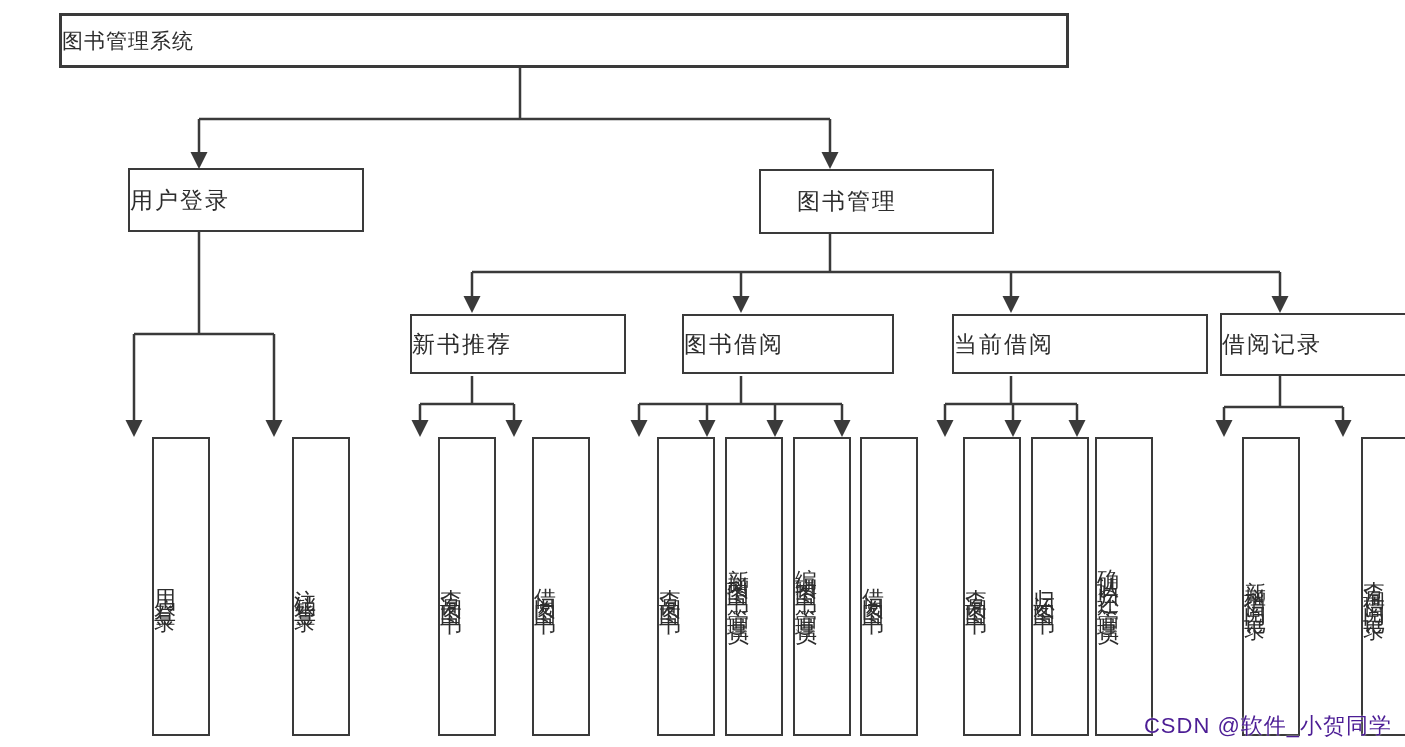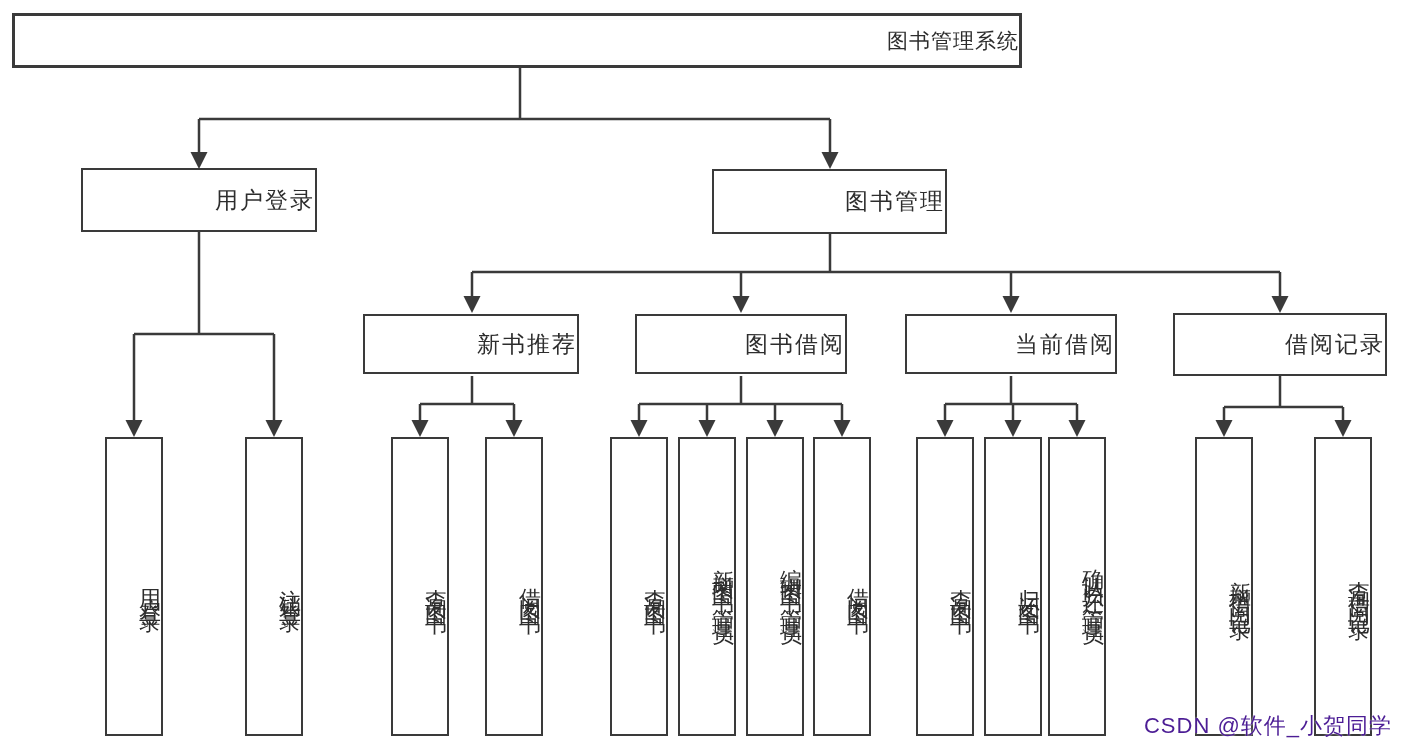--- a/index.html
+++ b/index.html
@@ -18,22 +18,23 @@
     left: 0; top: 0;
     width: 1405px; height: 747px;
     pointer-events: none;
   }
   .box {
     position: absolute;
     background: #ffffff;
     border: 2.5px solid #3a3a3a;
     display: flex;
     align-items: center;
-    justify-content: flex-end;
+    justify-content: flex-start;
     text-align: center;
+    margin-left: 47px;
   }
   .level1 { border-width: 3px; font-size: 21px; letter-spacing: 1px; }
   .level2, .level3 { font-size: 23px; letter-spacing: 2px; }
   .leaf { font-size: 22px; }
   .leaf .vtext {
     writing-mode: vertical-rl;
     text-orientation: mixed;
     letter-spacing: 8px;
     line-height: 1;
   }
@@ -127,21 +128,21 @@
   <div class="box level2" style="left:712px; top:169px; width:235px; height:65px;padding-left:36px;">
     <span>图书管理</span>
   </div>
 
   <div class="box level3" style="left:635px; top:314px; width:212px; height:60px;">
     <span>图书借阅</span>
   </div>
   <div class="box level3" style="left:363px; top:314px; width:216px; height:60px;">
     <span>新书推荐</span>
   </div>
-  <div class="box level3" style="left:905px; top:314px; width:212px; height:60px;">
+  <div class="box level3" style="left:905px; top:314px; width:256px; height:60px;">
     <span>当前借阅</span>
   </div>
   <div class="box level3" style="left:1173px; top:313px; width:214px; height:63px;">
     <span>借阅记录</span>
   </div>
 
   <div class="box leaf" style="left:105px; top:437px; width:58px; height:299px;">
     <span class="vtext">用户登录</span>
   </div>
   <div class="box leaf" style="left:245px; top:437px; width:58px; height:299px;">

